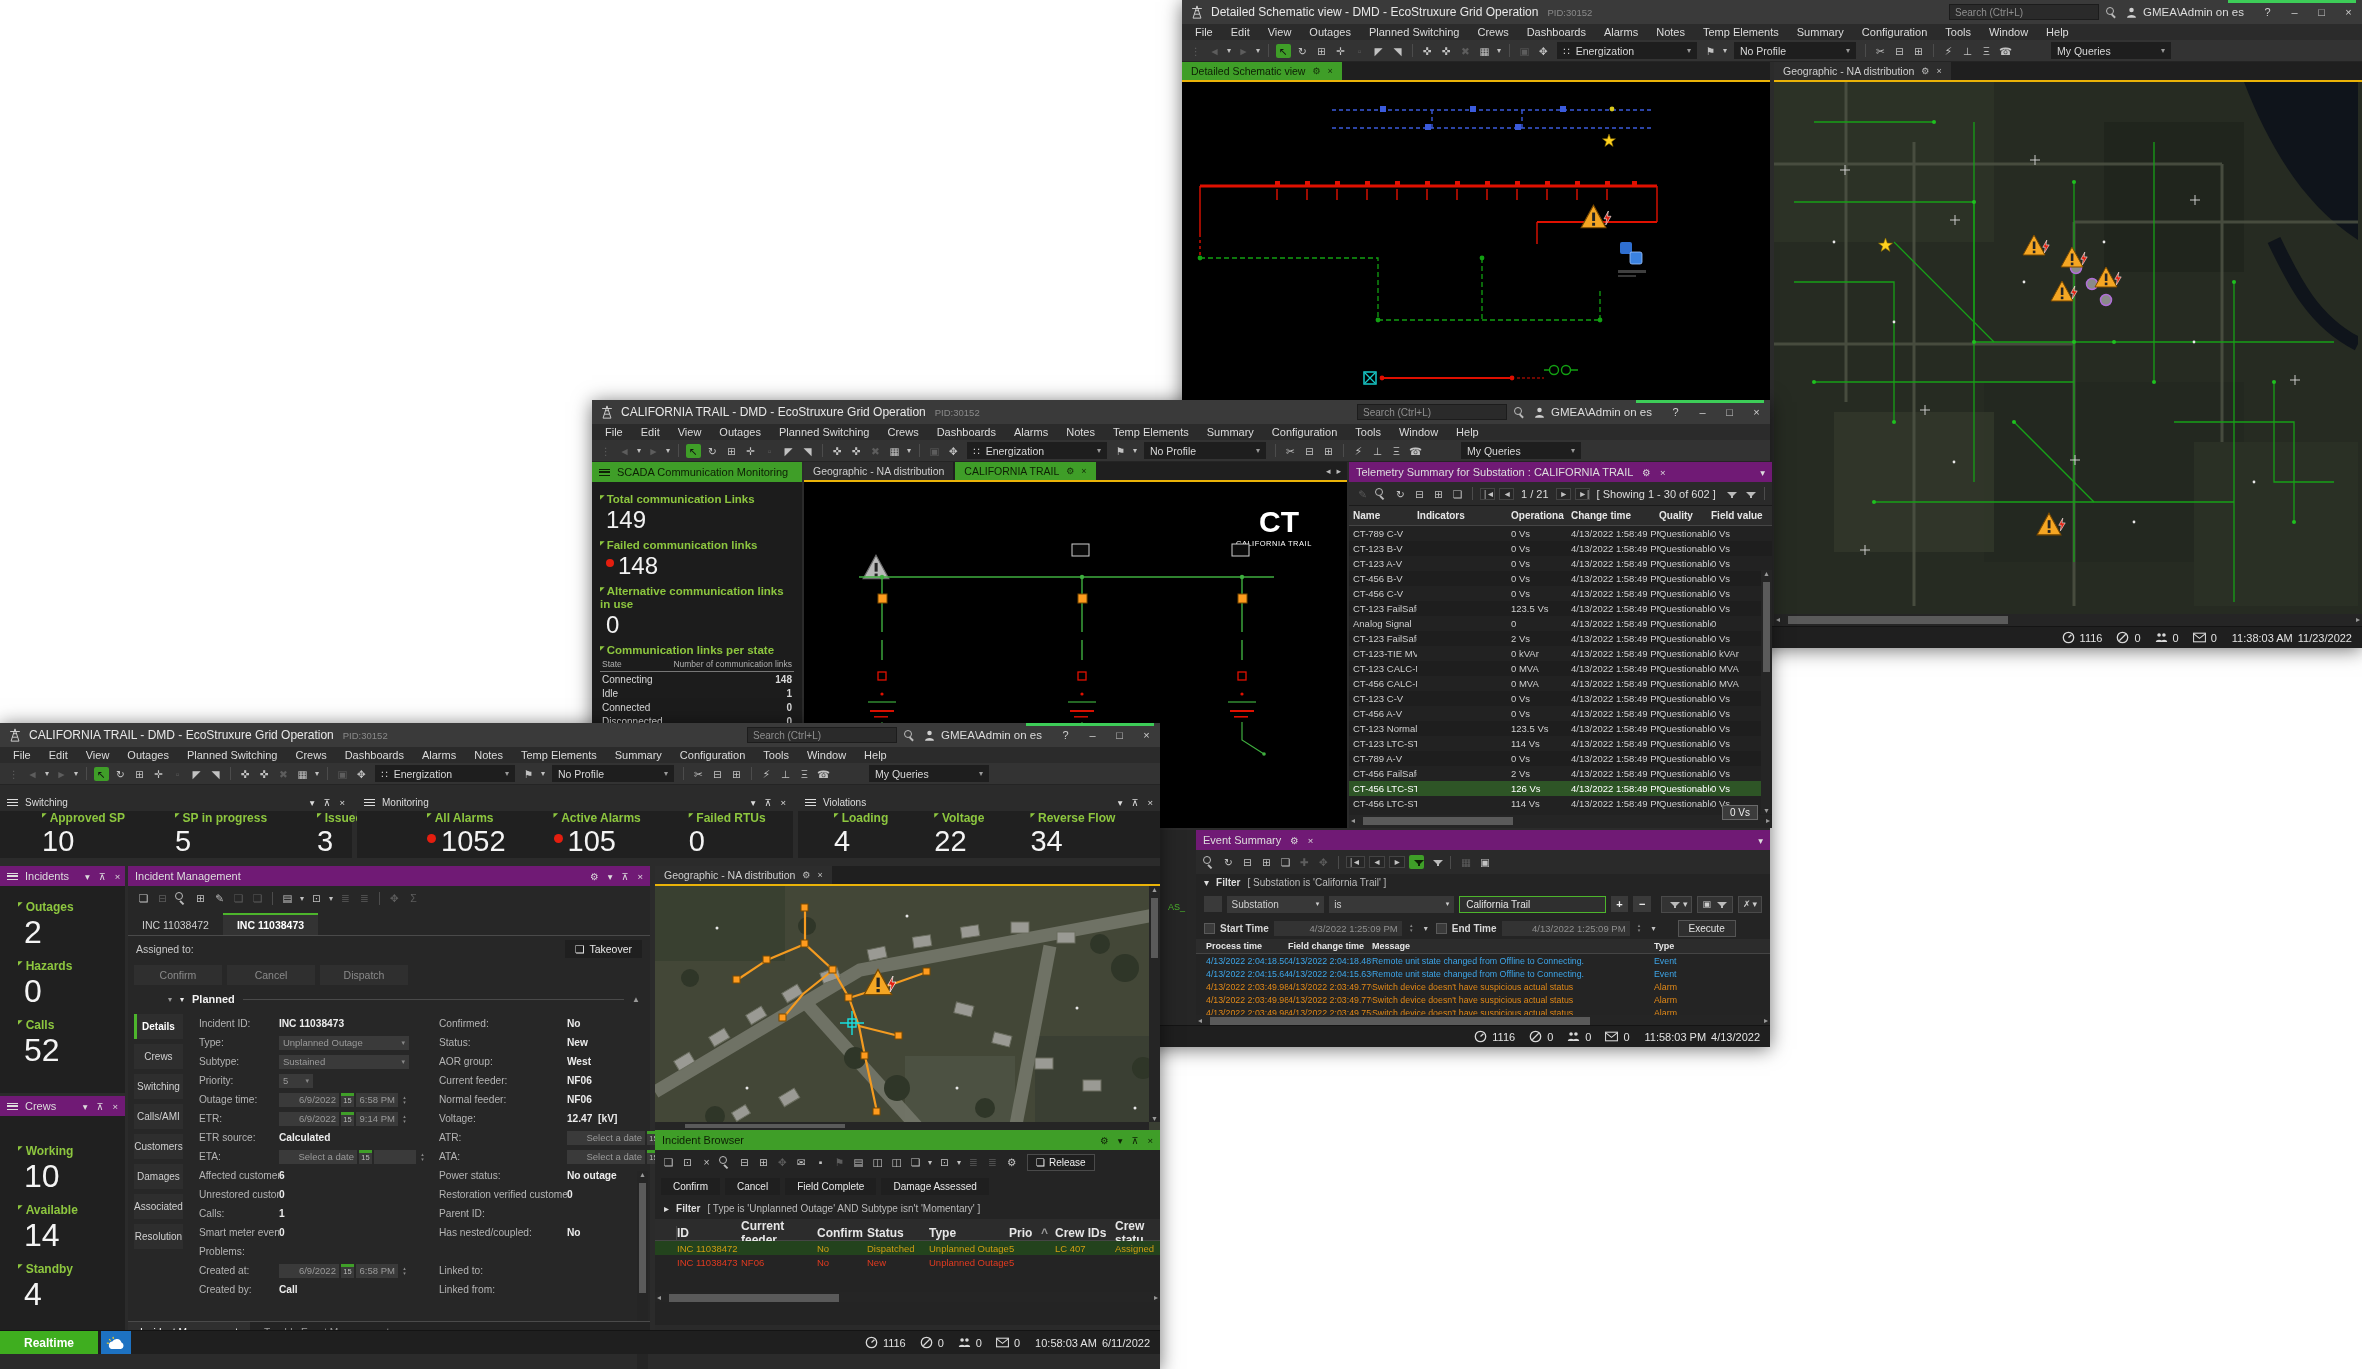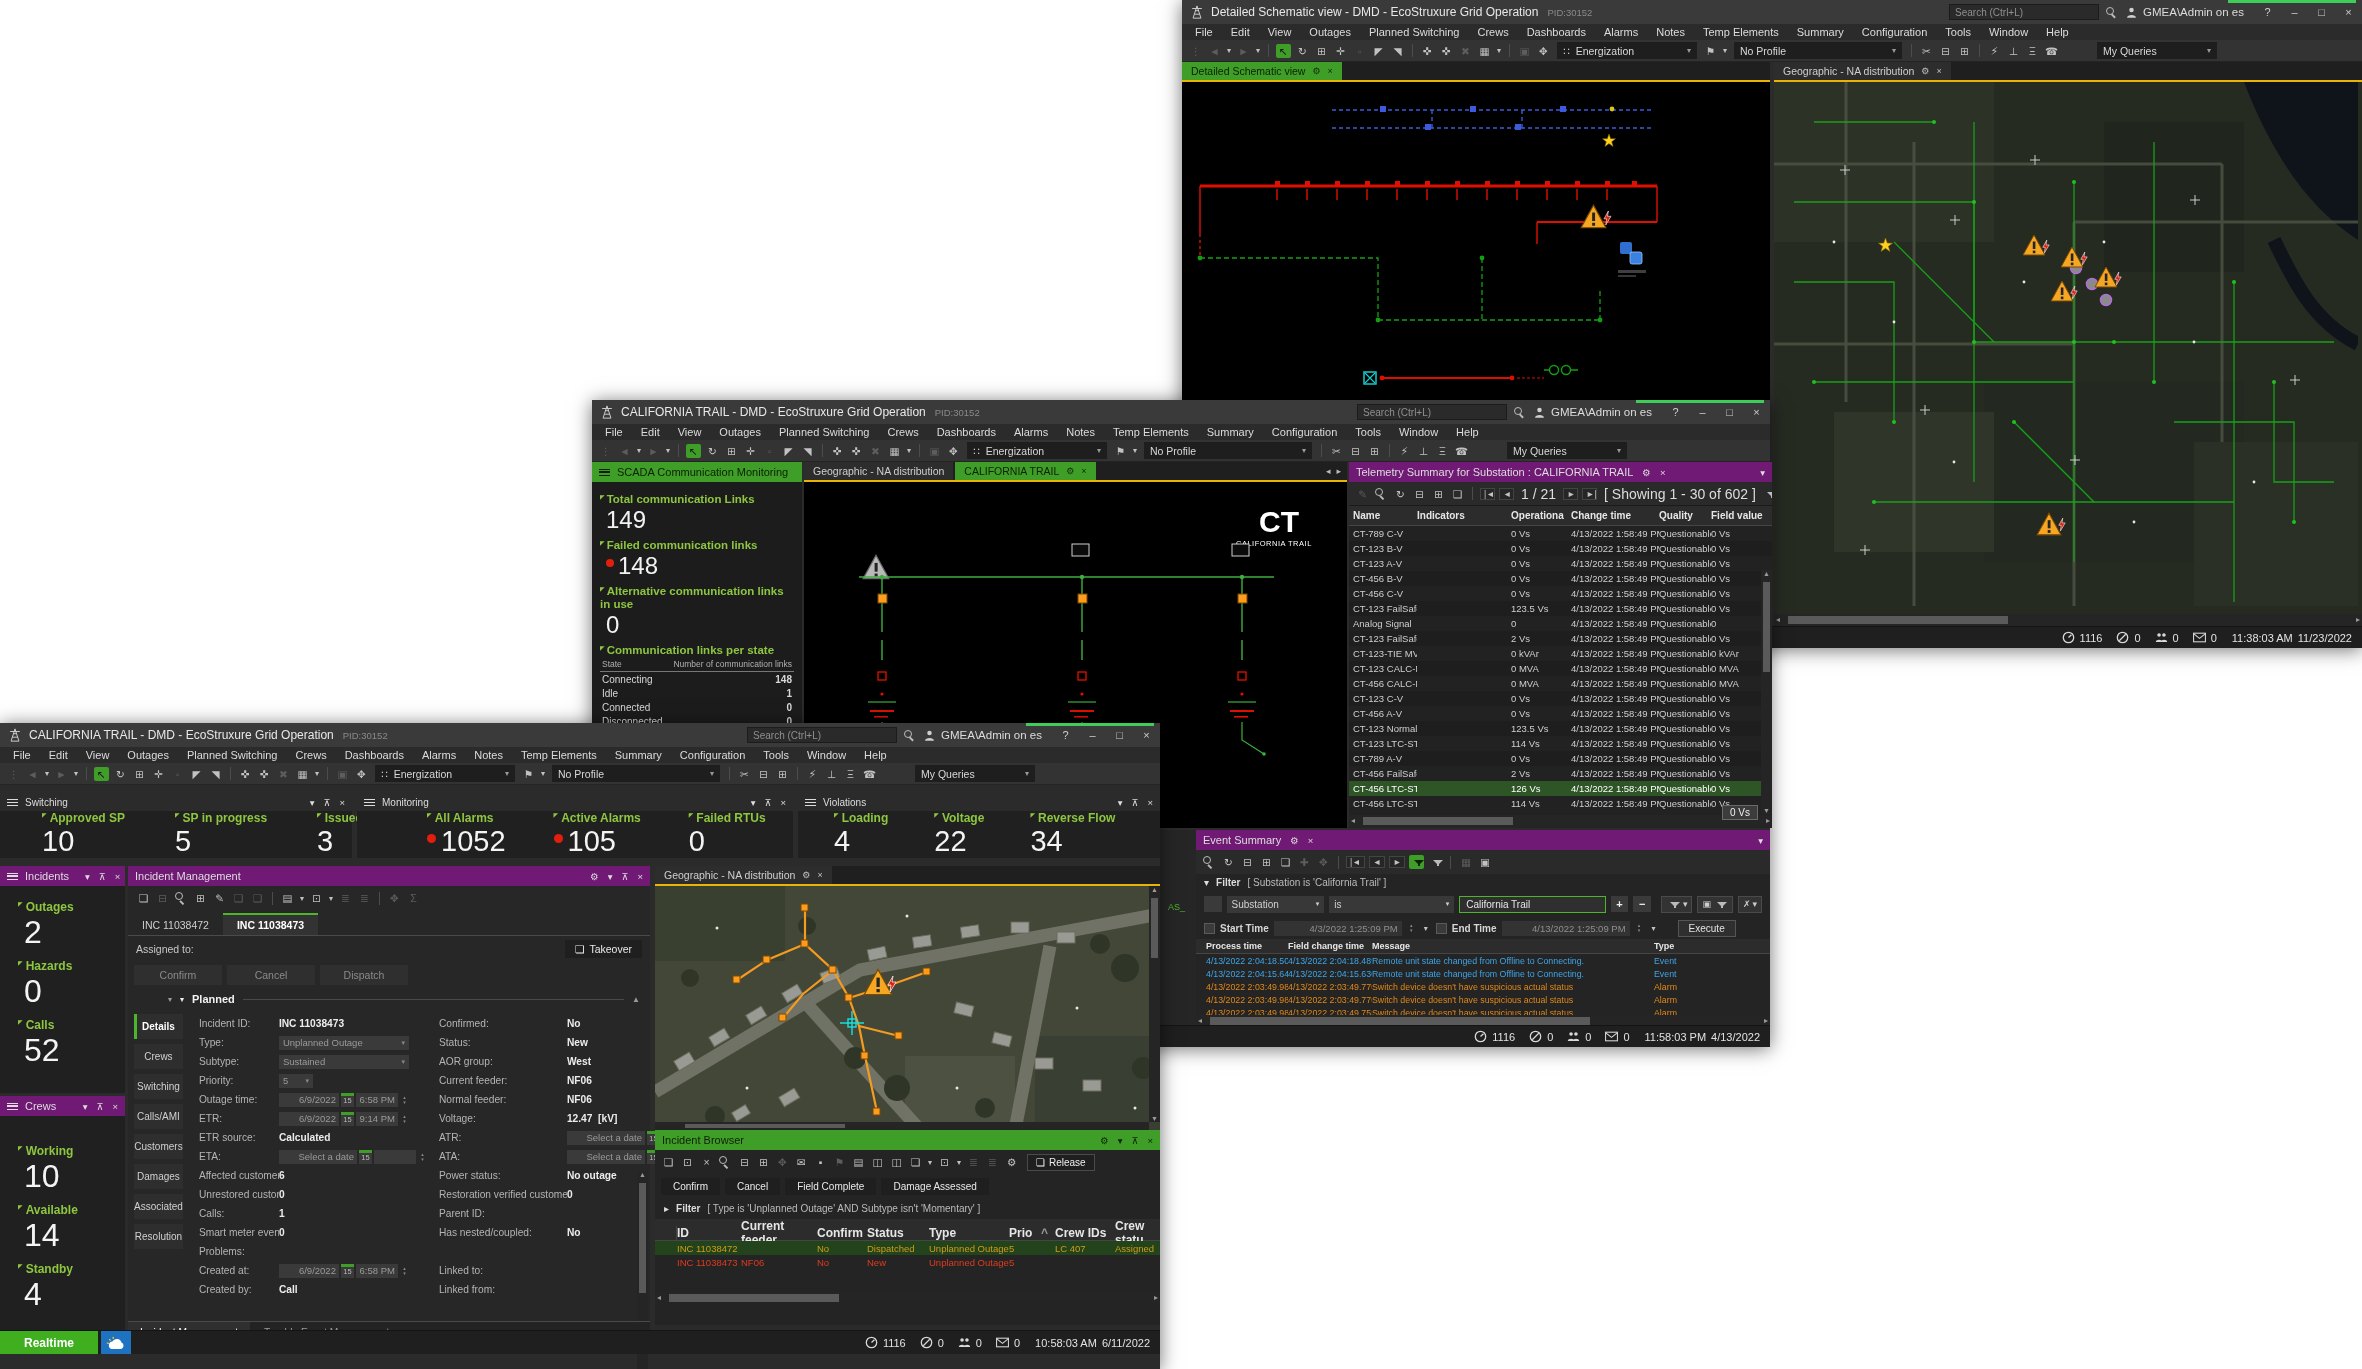--- a/index.html
+++ b/index.html
@@ -27,21 +27,21 @@
 .toolbar{height:22px;background:#333;display:flex;align-items:center;padding-left:4px;border-bottom:1px solid #242424;overflow:hidden}
 .tbgroup{display:flex;align-items:center}
 .tbi{min-width:15px;text-align:center;font-size:10.5px;color:#c2c2c2;margin:0 2px;white-space:nowrap}
 .tbi.dim{color:#5d5d5d}
 .tbi.sm{font-size:8px;min-width:8px;margin:0 1px}
 .tbi.act{background:#3f9e28;color:#101010;border-radius:2px;padding:1px 3px}
 .tbi.sep{width:1px;min-width:1px;height:13px;background:#4c4c4c;margin:0 5px;font-size:0}
 .tbi.btn{background:#262626;border:1px solid #444;padding:0 3px;font-size:8.5px}
 .tbsel{display:flex;align-items:center;height:17px;background:#1e1e1e;color:#d8d8d8;font-size:10.5px;padding:0 6px;margin:0 4px;gap:6px}
 .tbsel .chev{margin-left:auto;color:#9a9a9a;font-size:8px}
-.w140{width:140px}.w150{width:168px}.w120{width:120px}
+.w140{width:140px}.w150{width:122px}.w120{width:120px}
 .mq{margin-left:36px}
 
 .i-mag{display:inline-block;width:12px;height:12px;position:relative}
 .i-mag::before{content:"";position:absolute;width:6px;height:6px;border:1.5px solid #bbb;border-radius:50%;top:1px;left:1px}
 .i-mag::after{content:"";position:absolute;width:5px;height:1.5px;background:#bbb;transform:rotate(45deg);top:9px;left:6px}
 .tbi.mag::before{content:"";display:inline-block;width:6px;height:6px;border:1.5px solid #bbb;border-radius:50%;vertical-align:2px}
 .tbi.mag::after{content:"";display:inline-block;width:5px;height:1.5px;background:#bbb;transform:rotate(45deg) translate(-2px,3px)}
 .tbi.funnel::before{content:"";display:inline-block;border-left:5px solid transparent;border-right:5px solid transparent;border-top:5px solid #bbb;vertical-align:1px}
 .tbi.funnel::after{content:"";display:inline-block;width:2px;height:5px;background:#bbb;margin-left:-6px}
 .tbi.funnelg{background:#3f9e28;border-radius:2px;padding:1px 3px}
@@ -87,21 +87,21 @@
 .sc-body{padding:6px 8px 0 8px;flex:1}
 .sc-lb{color:#8dc63f;font-size:11.5px;font-weight:bold;margin-top:5px;white-space:nowrap}
 .sc-lb::before{content:"◤";font-size:6px;vertical-align:4px;margin-right:2px}
 .sc-vl{font-size:24px;font-weight:300;color:#f2f2f2;display:flex;align-items:flex-start;margin:1px 0 1px 6px}
 .sc-vl.alert::before{content:"";width:8px;height:8px;border-radius:4px;background:#e41e0f;margin:7px 4px 0 0}
 .cl-hdr{display:flex;justify-content:space-between;font-size:8.5px;color:#b0b0b0;border-bottom:1px solid #777;padding:3px 2px 2px 2px}
 .cl-row{display:flex;justify-content:space-between;font-size:10px;color:#d8d8d8;padding:1.5px 2px}
 .wb-center{width:543px;background:#000;display:flex;flex-direction:column;margin-right:2px}
 .telem{width:423px;background:#222;display:flex;flex-direction:column;position:relative}
 .telem-tb{height:24px;background:#2a2a2a;display:flex;align-items:center;padding:0 4px;border-bottom:1px solid #1a1a1a;overflow:hidden}
-.pg-txt{font-size:14px;color:#ddd;margin:0 5px;white-space:nowrap}
+.pg-txt{font-size:11px;color:#ddd;margin:0 5px;white-space:nowrap}
 .t-grid{display:grid;grid-template-columns:64px 94px 60px 88px 52px 1fr;align-items:center}
 .tbl-hdr{background:#2c2c2c;font-weight:bold;font-size:10px;color:#e6e6e6;height:20px;border-bottom:1px solid #454545;padding-left:4px}
 .trow{font-size:9.5px;color:#cfcfcf;height:15px;padding-left:4px;white-space:nowrap;overflow:hidden}
 .trow:nth-child(even){background:#1e1e1e}
 .trow.sel{background:#2e5526;color:#fff}
 .trow span{overflow:hidden;white-space:nowrap;padding-right:4px}
 .tooltip{position:absolute;right:14px;bottom:8px;background:#3c3c3c;border:1px solid #6a6a6a;color:#f0f0f0;font-size:10px;padding:1px 7px;z-index:5}
 .wb-row2{position:absolute;top:430px;left:0;height:195px;width:1178px;background:#262626}
 .es{position:absolute;left:604px;top:0;width:574px;height:195px;background:#242424;display:flex;flex-direction:column}
 .es-tb{height:24px;display:flex;align-items:center;padding:0 4px;background:#2a2a2a;overflow:hidden}

